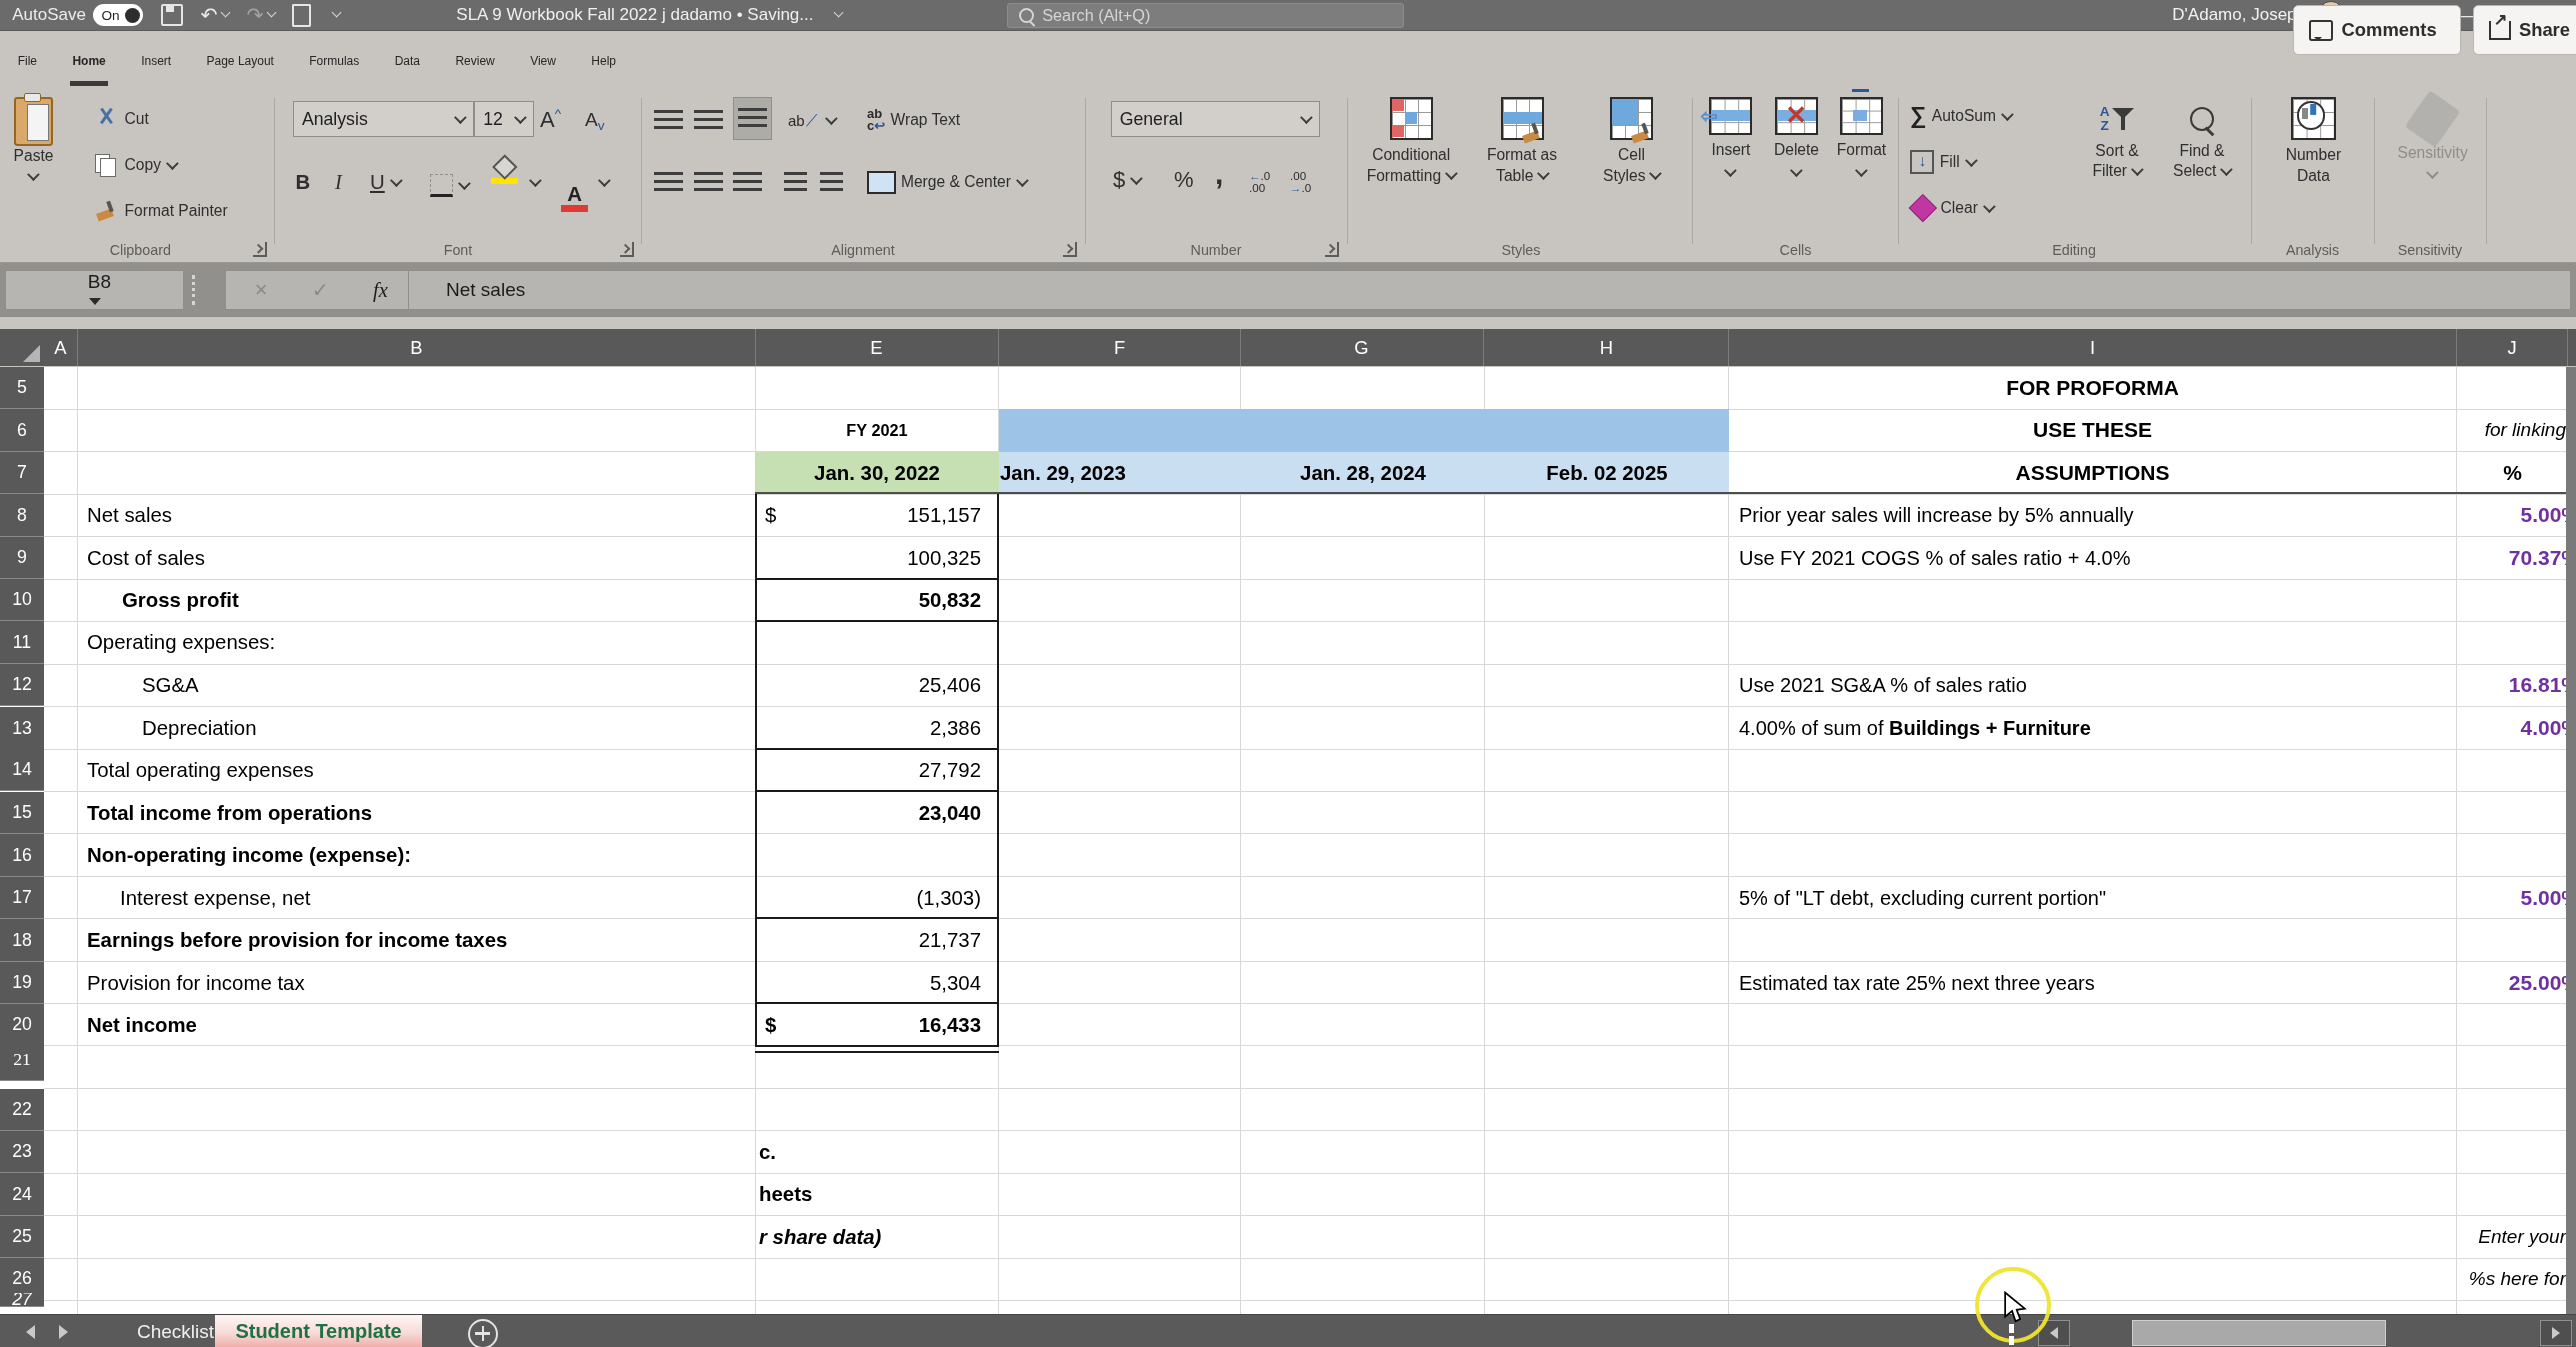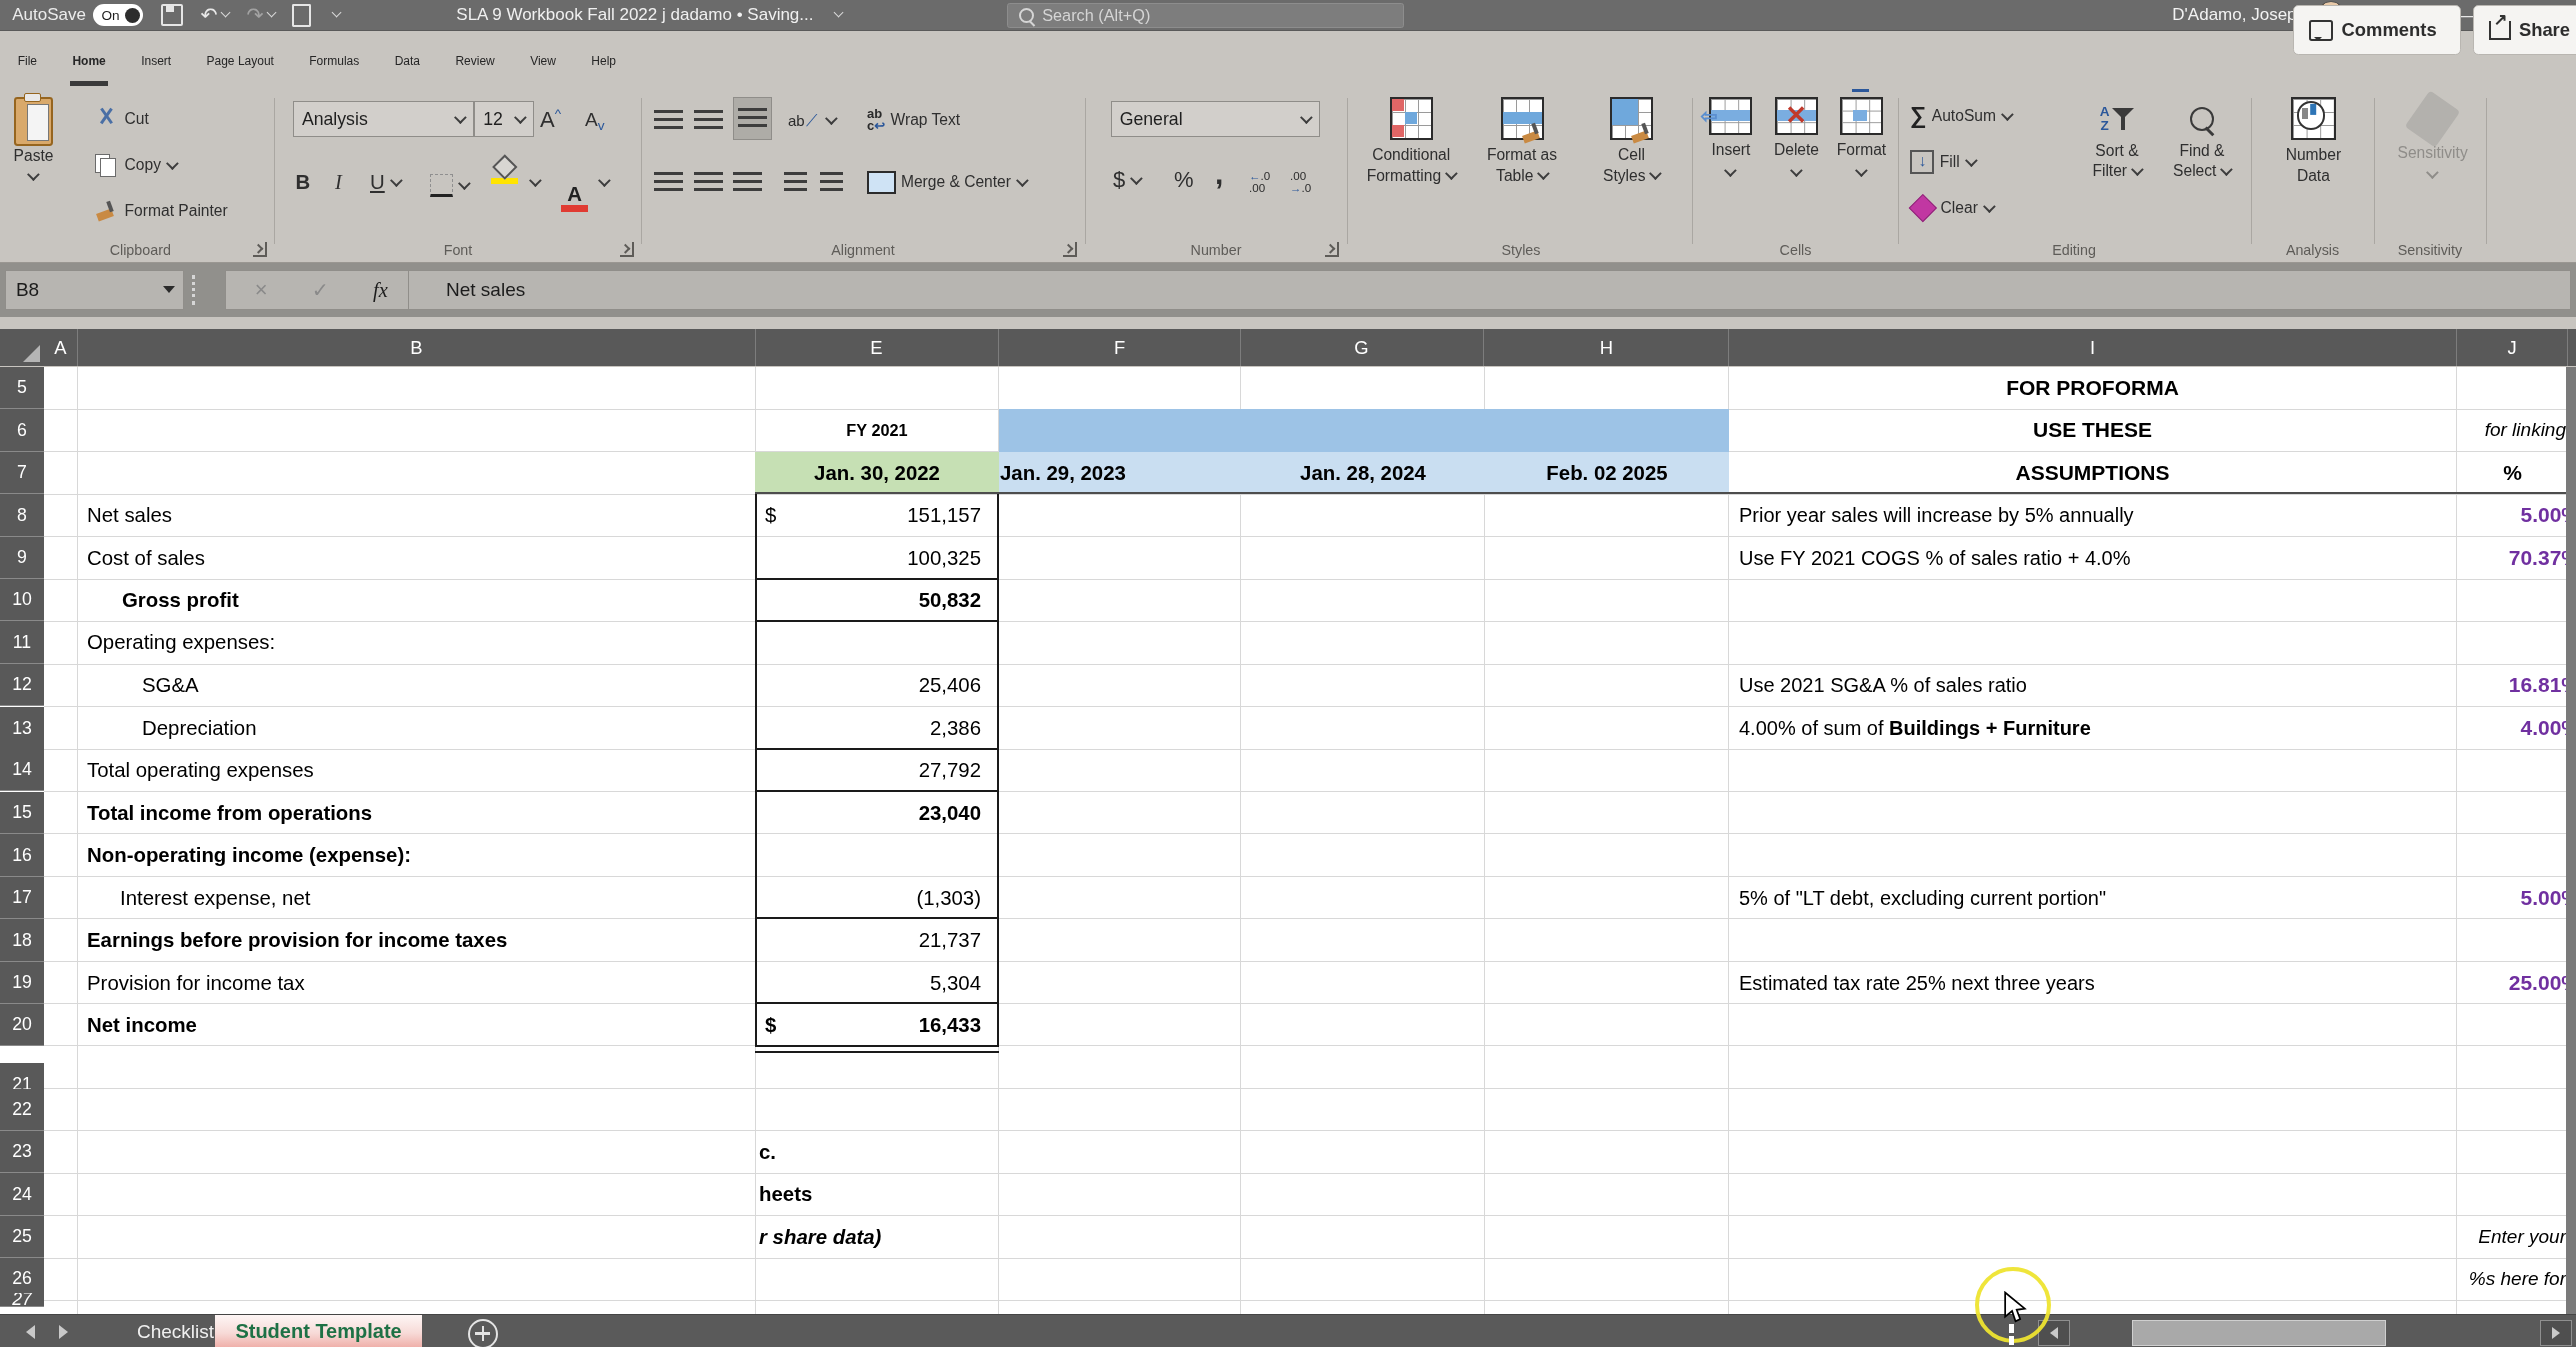--- a/index.html
+++ b/index.html
@@ -67,21 +67,21 @@
            background-size:13px 13px;}
   .alicon{width:29px;height:20.4px;background:repeating-linear-gradient(#3d3d3d 0 2.7px,transparent 2.7px 8.2px);}
   .funnel{width:0;height:0;border:11px solid transparent;border-top:11px solid #3a3a3a;position:relative;}
   .funnel::after{content:"";position:absolute;left:-2px;top:-2.7px;width:4.1px;height:13.6px;background:#3a3a3a;}
   .mag2{width:20.4px;height:20.4px;border:2.7px solid #3a3a3a;border-radius:50%;position:relative;}
   .mag2::after{content:"";position:absolute;left:16.3px;top:17.7px;width:2.7px;height:11px;background:#3a3a3a;transform:rotate(-45deg);}
 
   
   #fbar{position:absolute;left:0;top:263px;width:2576px;height:54px;background:#91908c;display:flex;align-items:center;}
   .fbox{background:#b7b5b1;border:1.4px solid #908e8a;height:38px;display:flex;align-items:center;font-size:19px;color:#1c1c1c;}
-  #name-box{position:absolute;left:5.4px;width:167px;padding-left:9.5px;justify-content:space-between;}
+  #name-box{position:absolute;left:5.4px;width:167px;padding-left:9.5px;justify-content:space-between;flex-direction:column;}
   .tri-dn{width:0;height:0;border:6.1px solid transparent;border-top:7.5px solid #2b2b2b;margin:5.4px 8.2px 0 0;}
   #fgrip{position:absolute;left:192px;top:12.2px;height:30px;border-left:3.4px dotted #d6d6d6;}
   #fx-btns{position:absolute;left:225px;width:177px;padding:0 6.8px;justify-content:space-around;}
   #formula-input{position:absolute;left:408px;right:5.4px;padding-left:37px;}
 
   
   #colhdr{position:absolute;left:0;top:329px;width:2576px;height:37px;background:#595959;}
   .colcell{position:absolute;top:0;height:37px;color:#fff;font-size:18.4px;display:flex;align-items:center;justify-content:center;border-right:1.4px solid #7d7d7d;box-sizing:border-box;}
   #select-all{position:absolute;left:0;top:329px;width:44px;height:37px;background:#595959;}
   #select-all::after{content:"";position:absolute;right:4.1px;bottom:4.1px;width:0;height:0;border-left:17.7px solid transparent;border-bottom:17.7px solid #b5b5b5;}
@@ -646,21 +646,21 @@
         <div class="rowcell" style="top: 254px; height: 43px;">11</div>
         <div class="rowcell" style="top: 297px; height: 42px;">12</div>
         <div class="rowcell" style="top: 340px; height: 43px;">13</div>
         <div class="rowcell" style="top: 382px; height: 42px;">14</div>
         <div class="rowcell" style="top: 425px; height: 42px;">15</div>
         <div class="rowcell" style="top: 467px; height: 43px;">16</div>
         <div class="rowcell" style="top: 510px; height: 42px;">17</div>
         <div class="rowcell" style="top: 552px; height: 43px;">18</div>
         <div class="rowcell" style="top: 595px; height: 42px;">19</div>
         <div class="rowcell" style="top: 637px; height: 42px;">20</div>
-        <div class="rowcell" style="top: 696px; height: 43px;">21</div>
+        <div class="rowcell" style="top: 671px; height: 43px; font-family: Liberation Serif, serif;">21</div>
         <div class="rowcell" style="top: 722px; height: 42px;">22</div>
         <div class="rowcell" style="top: 764px; height: 42px;">23</div>
         <div class="rowcell" style="top: 806px; height: 43px;">24</div>
         <div class="rowcell" style="top: 849px; height: 42px;">25</div>
         <div class="rowcell" style="top: 891px; height: 42px;">26</div>
         <div class="rowcell" style="top: 926px; height: 14px; font-style: italic;">27</div>
       </div>
   </div>
 
   <div id="vscroll"></div>

